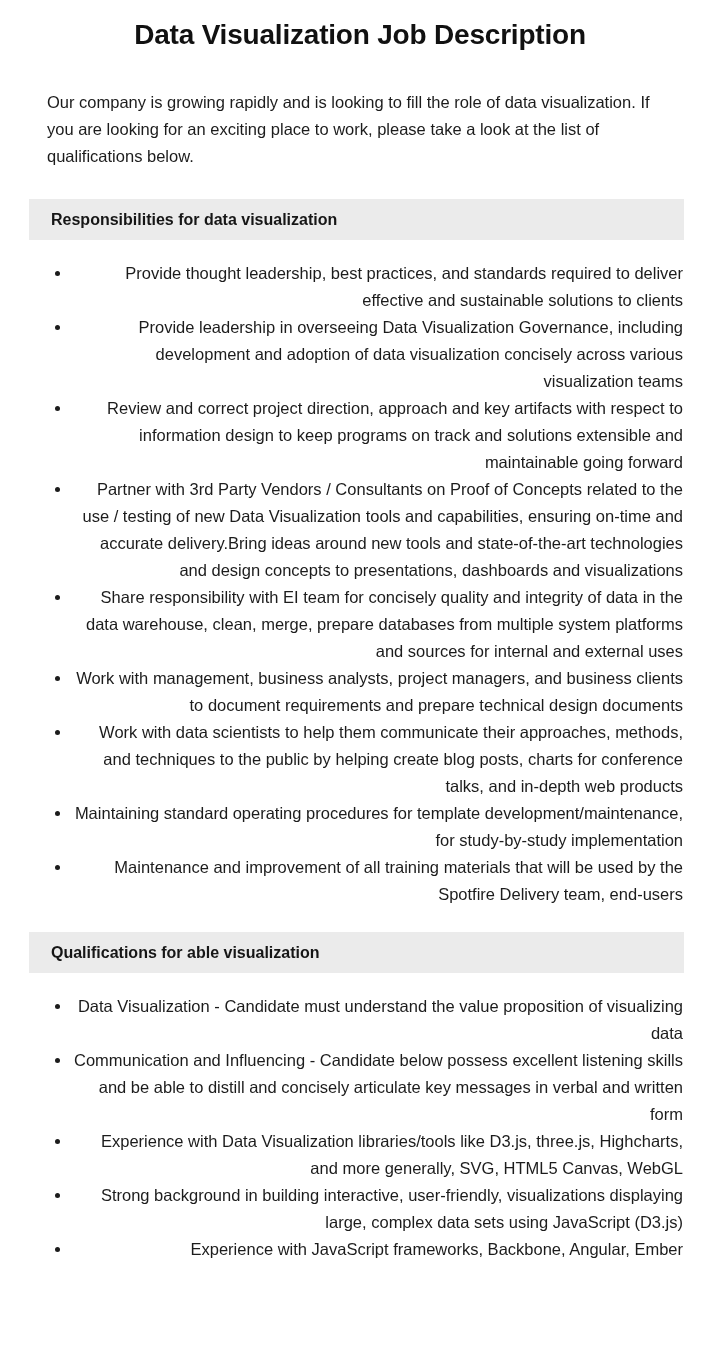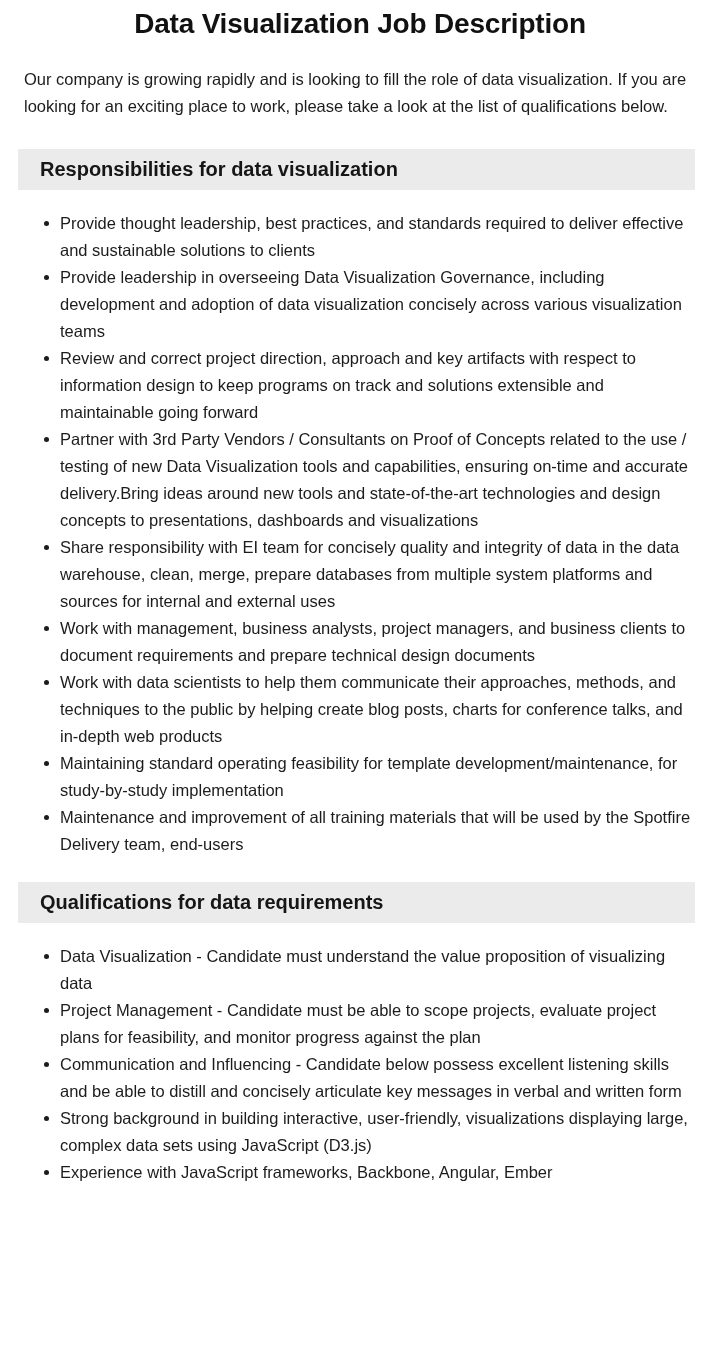--- a/index.html
+++ b/index.html
@@ -14,51 +14,51 @@
     min-height: 1354px;
     font-family: "Liberation Sans", sans-serif;
     color: #1a1a1a;
     -webkit-font-smoothing: antialiased;
   }
   .page {
     width: 720px;
     min-height: 1354px;
     background: #ffffff;
     position: relative;
-    padding: 0;
+    padding: 11px;
   }
 
   
   .doc-title {
     margin: 0;
     padding: 6px 24px 0 24px;
     font-size: 28px;
     line-height: 36px;
     font-weight: 700;
     text-align: center;
     letter-spacing: -0.2px;
     color: #111111;
   }
 
   
   .intro {
-    margin: 0;
+    margin: 12px;
     padding: 24px 26px 0 24px;
     font-size: 16.5px;
     line-height: 27px;
     color: #1c1c1c;
     font-weight: 400;
   }
 
   
   .section-band {
     background: #ebebeb;
     margin: 0 25px 0 18px;
     padding: 10px 0 10px 22px;
-    font-size: 20px;
+    font-size: 16px;
     line-height: 21px;
     font-weight: 700;
     color: #161616;
   }
   .band-responsibilities { margin-top: 29px; }
   .band-qualifications   { margin-top: 24px; }
 
   
   .bullet-list {
     list-style: none;
@@ -69,20 +69,21 @@
   .list-qualifications   { padding-top: 20px; }
 
   .bullet-item {
     position: relative;
     margin: 0;
     padding: 0 26px 0 60px;
     font-size: 16.5px;
     line-height: 27px;
     color: #1c1c1c;
     font-weight: 400;
+    text-align: right;
   }
   .bullet-item::before {
     content: "";
     position: absolute;
     left: 44px;
     top: 11px;
     width: 5px;
     height: 5px;
     border-radius: 50%;
     background: #1c1c1c;
@@ -102,29 +103,29 @@
   <div class="section-band band-responsibilities">Responsibilities for data visualization</div>
 
   <ul class="bullet-list list-responsibilities" id="responsibilities-list">
       <li class="bullet-item">Provide thought leadership, best practices, and standards required to deliver effective and sustainable solutions to clients</li>
       <li class="bullet-item">Provide leadership in overseeing Data Visualization Governance, including development and adoption of data visualization concisely across various visualization teams</li>
       <li class="bullet-item">Review and correct project direction, approach and key artifacts with respect to information design to keep programs on track and solutions extensible and maintainable going forward</li>
       <li class="bullet-item">Partner with 3rd Party Vendors / Consultants on Proof of Concepts related to the use / testing of new Data Visualization tools and capabilities, ensuring on-time and accurate delivery.Bring ideas around new tools and state-of-the-art technologies and design concepts to presentations, dashboards and visualizations</li>
       <li class="bullet-item">Share responsibility with EI team for concisely quality and integrity of data in the data warehouse, clean, merge, prepare databases from multiple system platforms and sources for internal and external uses</li>
       <li class="bullet-item">Work with management, business analysts, project managers, and business clients to document requirements and prepare technical design documents</li>
       <li class="bullet-item">Work with data scientists to help them communicate their approaches, methods, and techniques to the public by helping create blog posts, charts for conference talks, and in-depth web products</li>
-      <li class="bullet-item">Maintaining standard operating feasibility for template development/maintenance, for study-by-study implementation</li>
+      <li class="bullet-item">Maintaining standard operating procedures for template development/maintenance, for study-by-study implementation</li>
       <li class="bullet-item">Maintenance and improvement of all training materials that will be used by the Spotfire Delivery team, end-users</li>
     </ul>
 
-  <div class="section-band band-qualifications">Qualifications for data requirements</div>
+  <div class="section-band band-qualifications">Qualifications for able visualization</div>
 
   <ul class="bullet-list list-qualifications" id="qualifications-list">
       <li class="bullet-item">Data Visualization - Candidate must understand the value proposition of visualizing data</li>
-      <li class="bullet-item">Project Management - Candidate must be able to scope projects, evaluate project plans for feasibility, and monitor progress against the plan</li>
       <li class="bullet-item">Communication and Influencing - Candidate below possess excellent listening skills and be able to distill and concisely articulate key messages in verbal and written form</li>
+      <li class="bullet-item">Experience with Data Visualization libraries/tools like D3.js, three.js, Highcharts, and more generally, SVG, HTML5 Canvas, WebGL</li>
       <li class="bullet-item">Strong background in building interactive, user-friendly, visualizations displaying large, complex data sets using JavaScript (D3.js)</li>
       <li class="bullet-item">Experience with JavaScript frameworks, Backbone, Angular, Ember</li>
     </ul>
 
   <div class="tail-space"></div>
 
 </div>
 
 </body></html>

